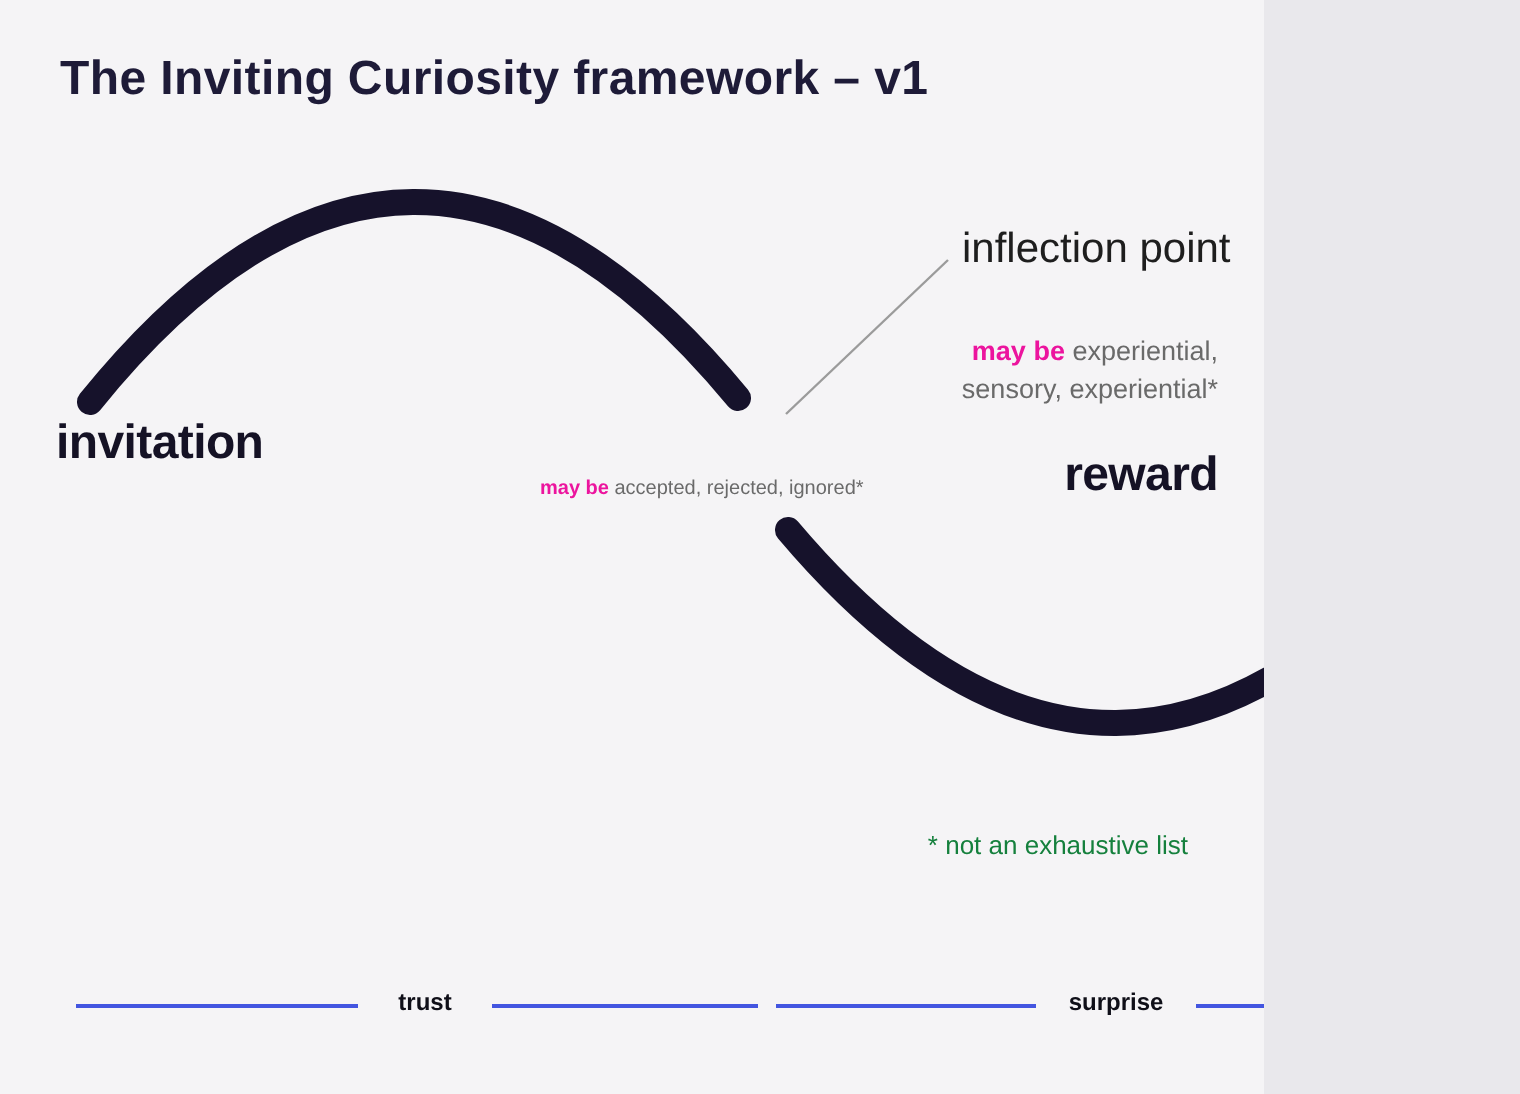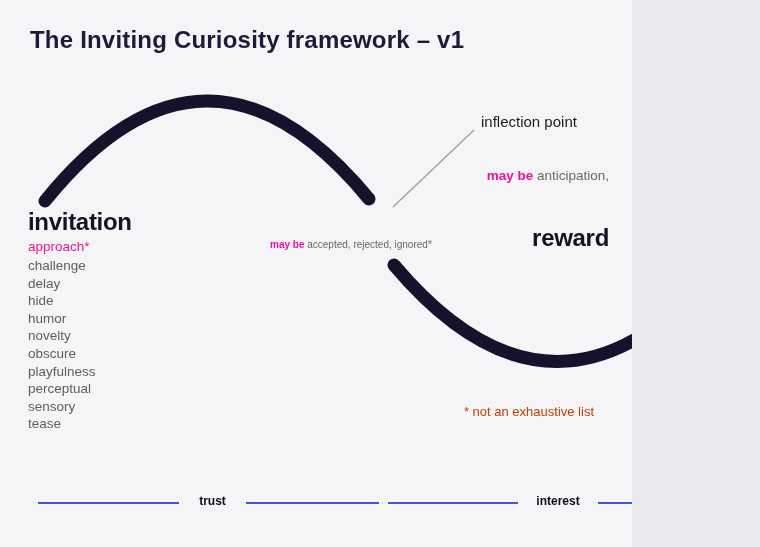--- a/index.html
+++ b/index.html
@@ -30,21 +30,21 @@
     color: var(--dark);
   }
   .curves-svg {
     position: absolute;
     left: 0; top: 0;
     width: 760px; height: 547px;
   }
   .inflection-label {
     position: absolute;
     left: 481px; top: 113px;
-    font-size: 15px;
+    font-size: 21px;
     color: #1e1e1e;
   }
   .stage-title {
     position: absolute;
     font-size: 24px;
     font-weight: 600;
     letter-spacing: -0.3px;
     color: #151225;
     line-height: 28px;
   }
@@ -80,23 +80,23 @@
     line-height: 18.5px;
     color: #6a6a6a;
     text-align: right;
   }
   .may-be {
     color: var(--pink);
     font-weight: 700;
   }
   .footnote {
     position: absolute;
-    right: 38px; top: 404px;
+    right: 38px; top: 415px;
     font-size: 13px;
-    color: #c2410c;
+    color: #15803d;
     margin-left: 16px;
   }
   .axis-line {
     position: absolute;
     top: 502px;
     height: 2px;
     background: var(--blue);
   }
   .axis-line.seg1 { left: 38px;  width: 141px; }
   .axis-line.seg2 { left: 246px; width: 133px; }
@@ -124,45 +124,31 @@
     <path d="M 45 201 Q 206 2 369 199" fill="none" stroke="#16122b" stroke-width="13" stroke-linecap="round"></path>
     <path d="M 394 265 Q 558 459 722 263" fill="none" stroke="#16122b" stroke-width="13" stroke-linecap="round"></path>
     <line x1="393" y1="207" x2="474" y2="130" stroke="#9b9b9b" stroke-width="1.2"></line>
   </svg>
 
   <div class="inflection-label">inflection point</div>
 
   <div class="stage-title invitation">invitation</div>
   <div class="stage-title reward">reward</div>
 
-  <div class="word-col col-approach">
-    <div class="col-header">approach*</div>
-    <div>
-        <div class="list-item">challenge</div>
-        <div class="list-item">delay</div>
-        <div class="list-item">hide</div>
-        <div class="list-item">humor</div>
-        <div class="list-item">novelty</div>
-        <div class="list-item">obscure</div>
-        <div class="list-item">playfulness</div>
-        <div class="list-item">perceptual</div>
-        <div class="list-item">sensory</div>
-        <div class="list-item">tease</div>
-      </div>
-  </div>
 
 
   <div class="response-note"><span class="may-be">may be</span><span> accepted, rejected, ignored*</span></div>
 
   <div class="reward-note">
-    <div><span class="may-be">may be</span><span> anticipation,</span></div>
+    <div><span class="may-be">may be</span><span> experiential,</span></div>
+    <div>sensory, experiential*</div>
   </div>
 
   <div class="footnote">* not an exhaustive list</div>
 
   <div class="axis-line seg1"></div>
   <div class="axis-label trust">trust</div>
   <div class="axis-line seg2"></div>
   <div class="axis-line seg3"></div>
-  <div class="axis-label surprise">interest</div>
+  <div class="axis-label surprise">surprise</div>
   <div class="axis-line seg4"></div>
 
 </div>
 
 </body></html>

